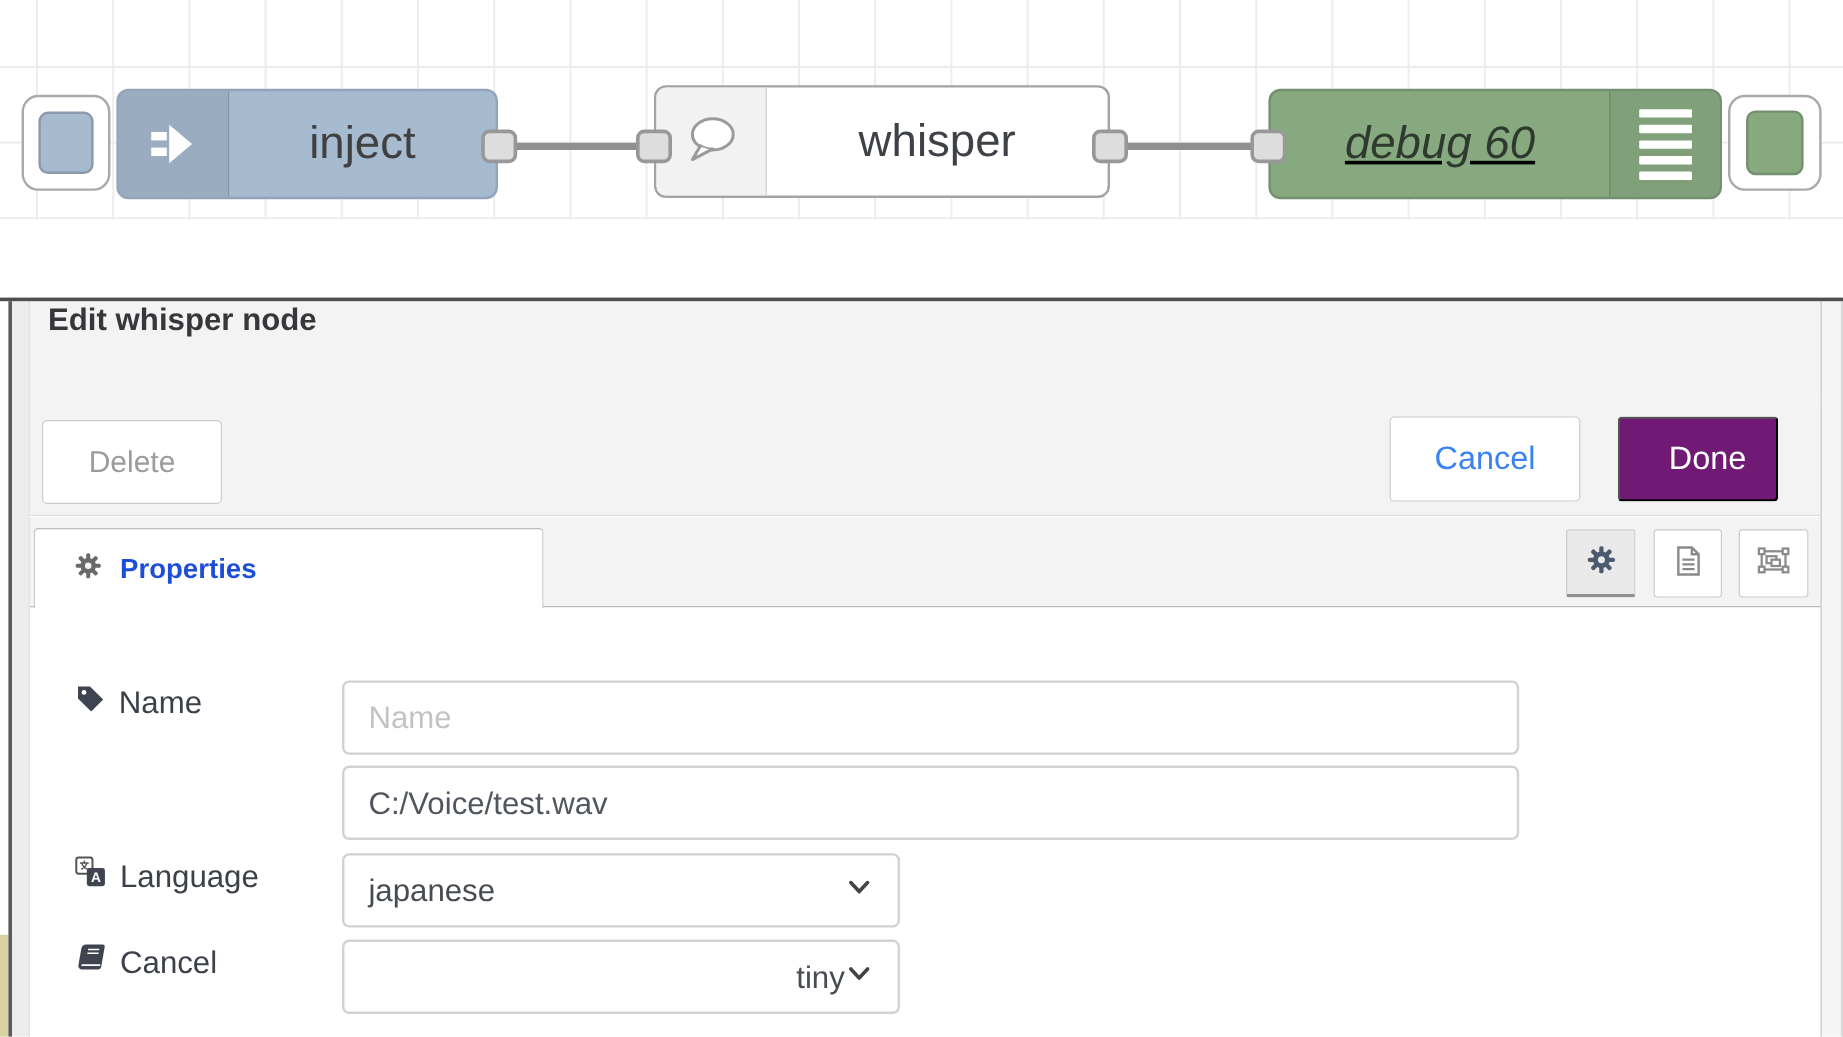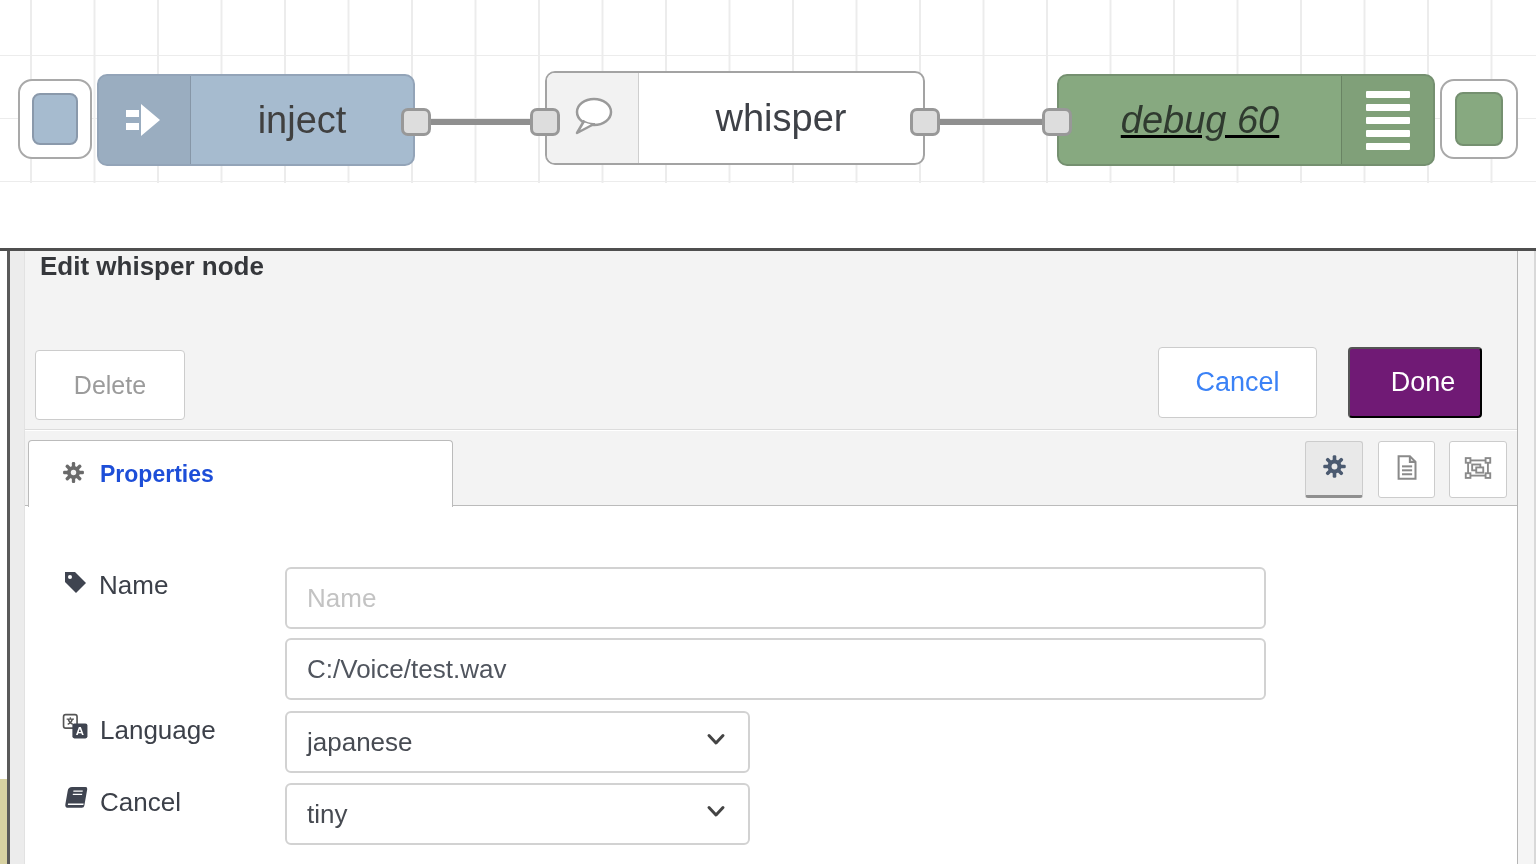--- a/index.html
+++ b/index.html
@@ -274,21 +274,21 @@
           <svg width="27" height="27" viewBox="0 0 26 26">
             <g transform="skewX(-10) translate(4,0)">
               <path d="M6 2 h13 a2 2 0 0 1 2 2 v16 a2 2 0 0 1 -2 2 H6 a3.5 3.5 0 0 1 -3.5 -3.5 v-13 A3.5 3.5 0 0 1 6 2 Z" fill="#3f4450"></path>
               <path d="M5 18.5 h15" stroke="#fff" stroke-width="1.4"></path>
               <path d="M8 6 h9 M8 9 h9" stroke="#fff" stroke-width="1.2"></path>
             </g>
           </svg>
         </span>
         <span>Cancel</span>
       </div>
-      <div class="select-box" style="top:276px;">
+      <div class="select-box" style="top:276px;justify-content:flex-end;">
         <span>tiny</span>
         <span>
           <svg width="24" height="24" viewBox="0 0 24 24" fill="none" stroke="#444" stroke-width="3" stroke-linecap="round" stroke-linejoin="round">
             <polyline points="5,8.5 12,16 19,8.5"></polyline>
           </svg>
         </span>
       </div>
 
     </div>
   </div>

